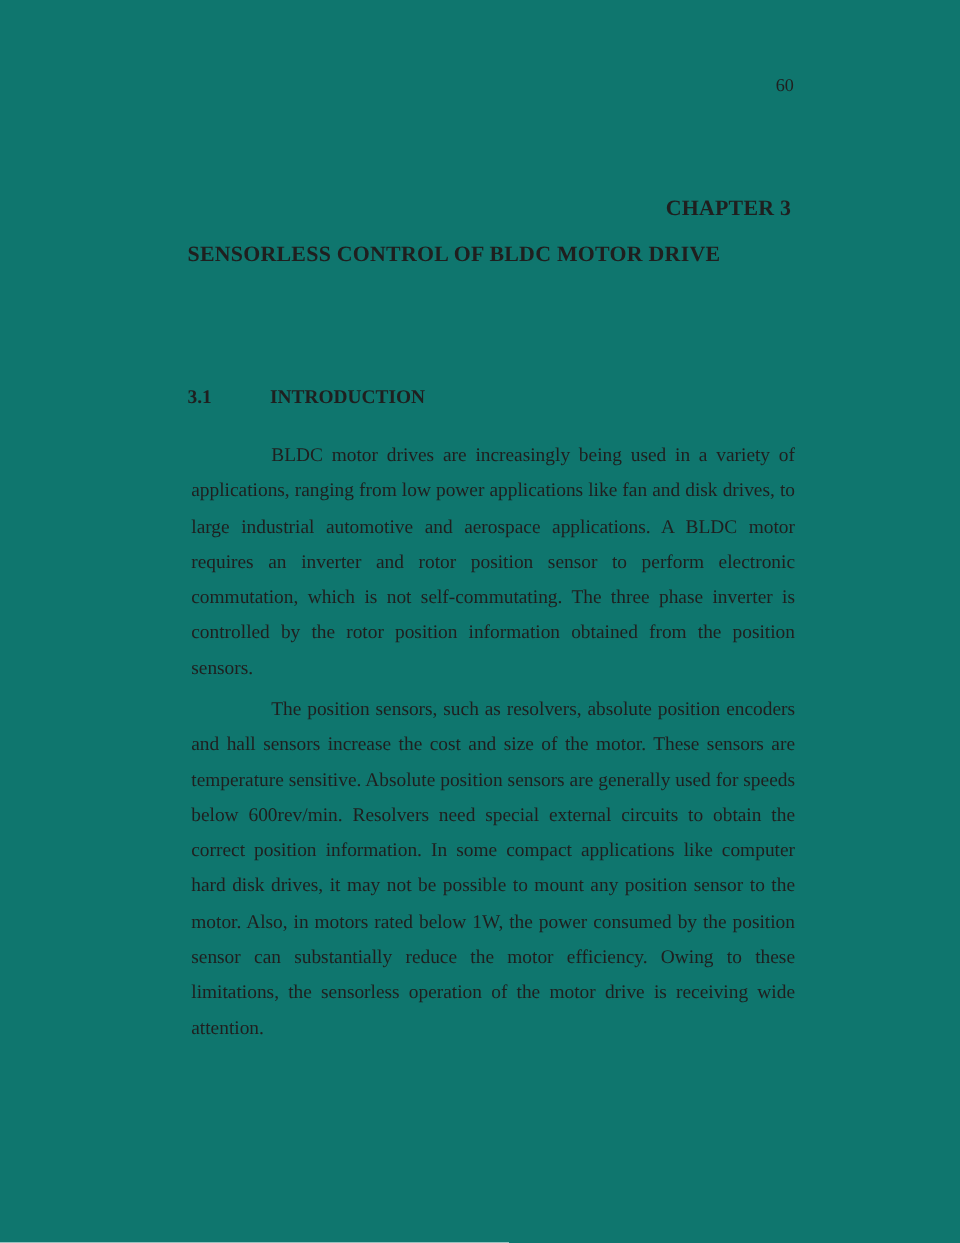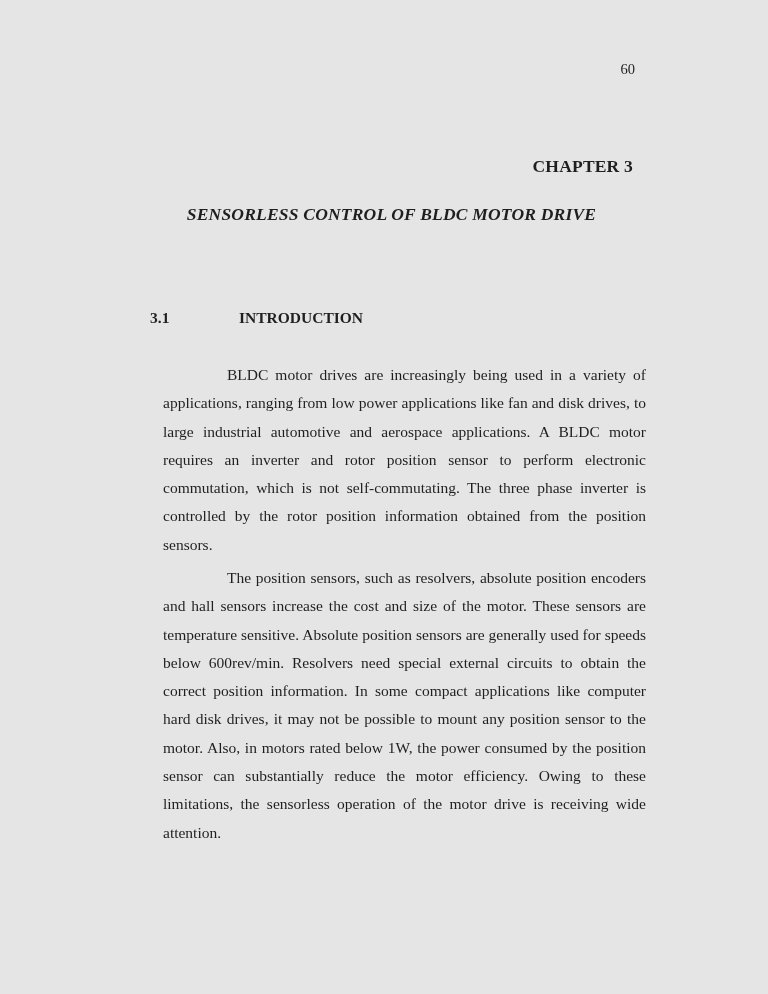--- a/index.html
+++ b/index.html
@@ -4,21 +4,21 @@
 <style>
   html, body {
     margin: 0;
     padding: 0;
     background: #ffffff;
   }
   .page {
     position: relative;
     width: 768px;
     height: 994px;
-    background: #e5e5e5;
+    background: #0f766e;
     font-family: "Liberation Serif", "DejaVu Serif", serif;
     color: #1f1f1f;
     overflow: hidden;
   }
   .page-number {
     position: absolute;
     top: 62px;
     right: 133px;
     font-size: 14.5px;
     line-height: 1.1;
@@ -29,43 +29,40 @@
     width: 483px;
   }
   .chapter-heading {
     top: 156px;
     text-align: right;
     font-weight: bold;
     font-size: 17.5px;
     letter-spacing: 0.2px;
   }
   .chapter-title {
-    top: 204px;
-    text-align: center;
+    top: 193px;
     font-weight: bold;
     font-size: 17.5px;
     letter-spacing: 0.2px;
-    font-style: italic;
   }
   .section-heading {
     top: 309px;
     display: flex;
     font-weight: bold;
     font-size: 15.5px;
-    gap: 23px;
   }
   .section-heading .sec-num {
     flex: 0 0 66px;
   }
   .body-para {
     font-size: 15.5px;
     line-height: 28.3px;
     text-align: justify;
     text-indent: 64px;
-    margin: 13px;
+    margin: 3px;
   }
   .para-1 { top: 348px; }
   .para-2 { top: 551px; }
 </style>
 </head>
 <body>
 
 <div class="page">
 
   <div class="page-number">60</div>

